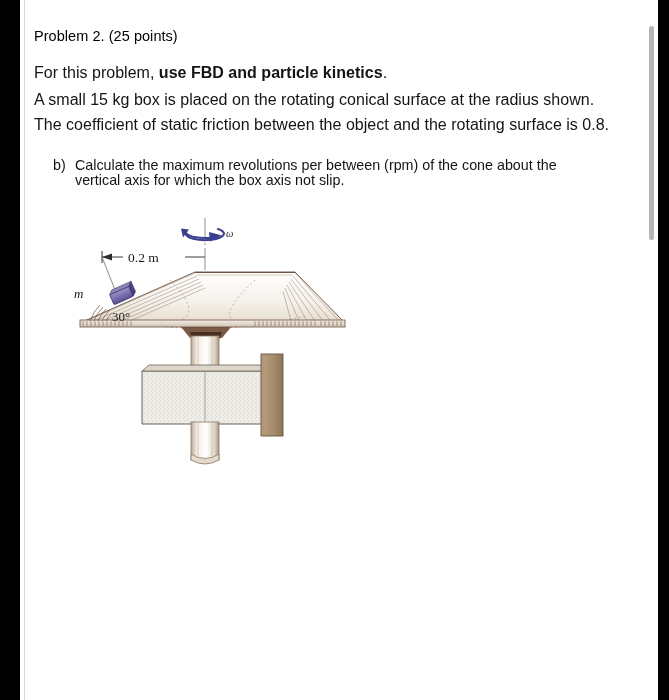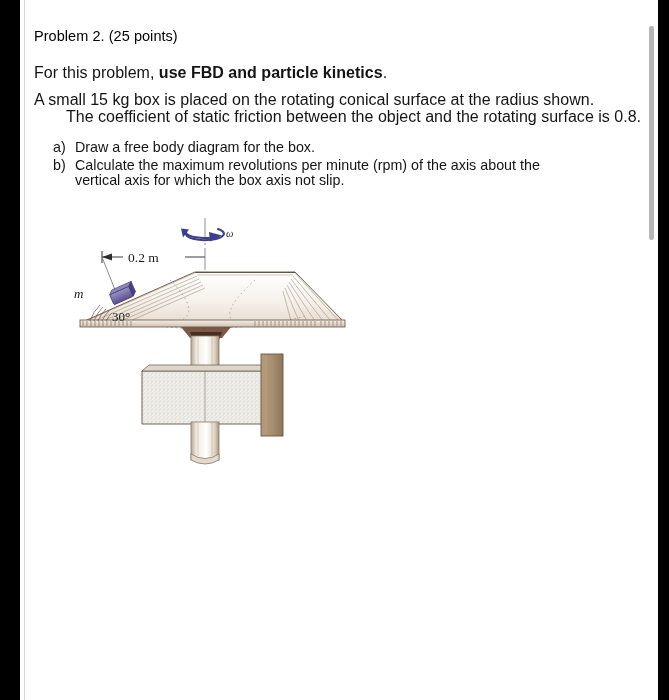--- a/index.html
+++ b/index.html
@@ -81,21 +81,21 @@
   .para {
     position: absolute;
     left: 9px;
     font-size: 16px;
     color: #141414;
     white-space: nowrap;
     letter-spacing: 0.02px;
   }
   .para.l1 { top: 64px; }
   .para.l2 { top: 91px; }
-  .para.l3 { top: 108px; margin-left: 32px; }
+  .para.l3 { top: 116px; }
   .para b { font-weight: bold; }
 
   .item {
     position: absolute;
     left: 28px;
     font-size: 14.3px;
     color: #141414;
     white-space: nowrap;
   }
   .item .marker {
@@ -127,25 +127,22 @@
   <div id="doc">
 
     <div class="heading">Problem 2. (25 points)</div>
 
     <div class="para l1">
       <span>For this problem, </span><b>use FBD and particle kinetics</b><span>.</span>
     </div>
     <div class="para l2">A small 15 kg box is placed on the rotating conical surface at the radius shown.</div>
     <div class="para l3">The coefficient of static friction between the object and the rotating surface is 0.8.</div>
 
-    <div class="item a">
-      <span class="marker">a)</span><span>Draw a free body diagram for the box.</span>
-    </div>
     <div class="item b">
-      <span class="marker">b)</span><span>Calculate the maximum revolutions per minute (rpm) of the axis about the</span>
+      <span class="marker">b)</span><span>Calculate the maximum revolutions per between (rpm) of the cone about the</span>
     </div>
     <div class="item b2">
       <span>vertical axis for which the box axis not slip.</span>
     </div>
 
     <div id="figure">
       <svg width="320" height="260" viewBox="0 0 320 260" xmlns="http://www.w3.org/2000/svg">
         <defs>
           <linearGradient id="coneGrad" x1="0" y1="0" x2="0" y2="1">
             <stop offset="0%" stop-color="#ffffff"></stop>

